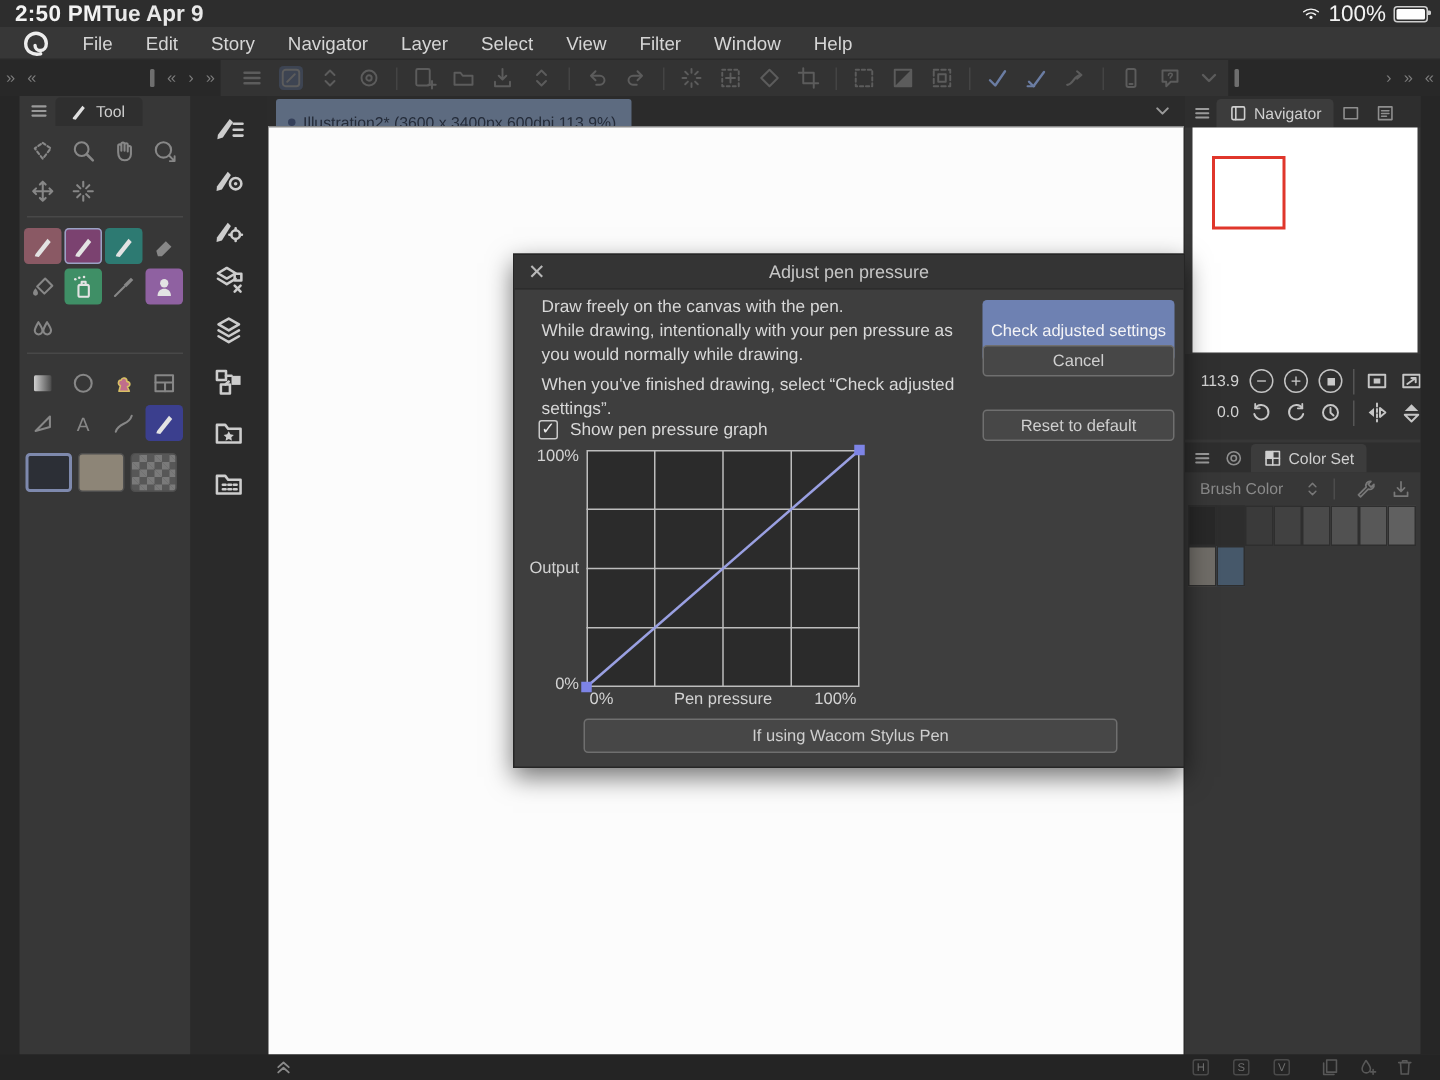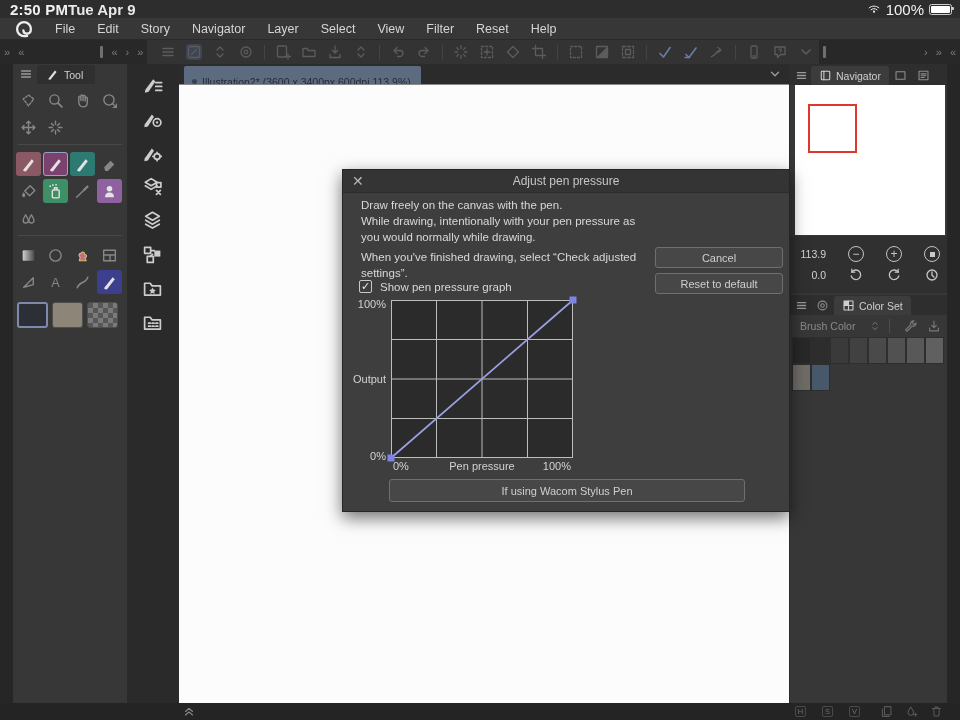--- a/index.html
+++ b/index.html
@@ -64,21 +64,21 @@
   .rightpanel{position:absolute;right:0;top:0;bottom:0;width:170px;background:#373737}
   .rp-edge{position:absolute;right:0;top:0;bottom:0;width:13px;background:#262626}
   .rp-head{position:absolute;top:0;left:0;right:13px;height:21px;background:#2e2e2e;display:flex;align-items:flex-end}
   .rp-burger{width:13px;height:13px;color:#9a9a9a;margin:0 3px 3px 5px}
   .rp-tab{display:flex;align-items:center;gap:4px;background:#3c3c3c;border-radius:3px 3px 0 0;padding:3px 8px;font-size:10.5px;color:#cfcfcf}
   .rp-tab .ticon{width:13px;height:13px}
   .rp-tab.iconic{background:transparent;color:#8f8f8f;padding:3px 5px}
   .nav-preview{position:absolute;top:21px;left:5px;width:150px;height:150px;background:#fff}
   .viewport-rect{position:absolute;left:13px;top:19px;width:49px;height:49px;border:2px solid #e0362b;box-sizing:border-box}
   .nav-controls{position:absolute;top:172px;left:0;right:13px;height:57px;background:#303030;display:flex;flex-direction:column;justify-content:center;gap:4px;padding:0 4px;box-sizing:border-box}
-  .nav-row{display:flex;align-items:center;gap:22px}
+  .nav-row{display:flex;align-items:center;gap:7px}
   .nav-val{width:32px;text-align:right;color:#d2d2d2;font-size:10.5px;flex:none}
   .cbtn{width:16px;height:16px;border:1.4px solid #c3c3c3;border-radius:50%;color:#c9c9c9;display:flex;align-items:center;justify-content:center;font-size:12px;line-height:1;flex:none;box-sizing:border-box}
   .cbtn .sq{width:5px;height:5px;background:#c9c9c9}
   .nav-div{width:1px;height:17px;background:#555;flex:none}
   .nicon{width:16px;height:16px;color:#c6c6c6;flex:none}
   
   .cs-head{position:absolute;top:231px;left:0;right:13px;height:20px;background:#2e2e2e;display:flex;align-items:flex-end}
   .brushrow{position:absolute;top:251px;left:0;right:13px;height:21px;display:flex;align-items:center;color:#8a8a8a;background:#373737}
   .brushrow .lbl{font-size:10.5px;margin-left:10px}
   .brushrow .chev2{width:12px;height:14px;color:#787878;margin-left:14px}
@@ -95,21 +95,21 @@
   
   .dialog{position:absolute;left:342px;top:105px;width:448px;height:343px;background:#3e3e3e;border:1px solid #262626;box-shadow:0 6px 16px rgba(0,0,0,.55);z-index:10;box-sizing:border-box}
   .dlg-title{height:22px;background:#343434;display:flex;align-items:center;justify-content:center;color:#c6c6c6;font-size:12px;position:relative;border-bottom:1px solid #2c2c2c}
   .dlg-close{position:absolute;left:9px;top:0;height:22px;display:flex;align-items:center;color:#b8b8b8;font-size:14px;cursor:default}
   .dlg-p{position:absolute;left:18px;width:294px;color:#d8d8d8;font-size:11.5px;line-height:1.38}
   .cbrow{position:absolute;left:16px;top:110px;display:flex;align-items:center;gap:8px;color:#d8d8d8;font-size:11.5px}
   .cbox{width:13px;height:13px;border:1.4px solid #c9c9c9;border-radius:2px;display:flex;align-items:center;justify-content:center;color:#ececec;font-size:11px;line-height:1;box-sizing:border-box}
   .btn{position:absolute;display:flex;align-items:center;justify-content:center;font-size:11px;border-radius:3px;box-sizing:border-box;cursor:default}
   .btn-primary{left:312px;top:30px;width:128px;height:41px;background:#6e81b2;color:#f4f4f6}
   .btn-gray{background:#474747;border:1px solid #6f6f6f;color:#cfcfcf}
-  .btn-cancel{left:312px;top:77px;width:128px;height:21px}
+  .btn-cancel{left:312px;top:60px;width:128px;height:21px}
   .btn-reset{left:312px;top:103px;width:128px;height:21px}
   .btn-wacom{left:46px;top:309px;width:356px;height:23px}
   
   .graph{position:absolute;left:48px;top:130px;width:182px;height:158px}
   .graph svg{overflow:visible}
   .glabel{position:absolute;color:#d2d2d2;font-size:11px;white-space:nowrap}
   .gl-ymax{right:calc(100% + 5px);top:-2px}
   .gl-ymid{right:calc(100% + 5px);top:73px}
   .gl-ymin{right:calc(100% + 5px);bottom:-4px}
   .gl-xmin{left:2px;top:calc(100% + 2px)}
@@ -139,21 +139,21 @@
         </span>
     </span>
   </div>
 
   <div class="menubar">
     <span class="logo">
         <svg viewBox="0 0 16 16" width="100%" height="100%" fill="none" stroke="currentColor" stroke-width="1.3" stroke-linecap="round" stroke-linejoin="round" overflow="visible">
           <path d="M10.5 13.5C6 14.5 2.5 12 2.5 8a5.5 5.5 0 0 1 11 0c0 2.2-1.2 3.7-3.2 3.7-1.7 0-2.8-1.1-2.8-2.7" stroke-width="1.8"></path>
         </svg>
       </span>
-    <span id="menu-items"><span class="menu-item">File</span><span class="menu-item">Edit</span><span class="menu-item">Story</span><span class="menu-item">Navigator</span><span class="menu-item">Layer</span><span class="menu-item">Select</span><span class="menu-item">View</span><span class="menu-item">Filter</span><span class="menu-item">Reset</span><span class="menu-item">Help</span></span>
+    <span id="menu-items"><span class="menu-item">File</span><span class="menu-item">Edit</span><span class="menu-item">Story</span><span class="menu-item">Navigator</span><span class="menu-item">Layer</span><span class="menu-item">Select</span><span class="menu-item">View</span><span class="menu-item">Filter</span><span class="menu-item">Window</span><span class="menu-item">Help</span></span>
   </div>
 
   <div class="toolbarrow">
     <div class="tb-left">
       <span class="chev-txt">»</span>
       <span class="chev-txt">«</span>
       <span style="margin-left:auto"></span>
       <span class="grip"></span>
       <span class="chev-txt">«</span>
       <span class="chev-txt">›</span>
@@ -714,20 +714,21 @@
         <span class="dlg-close">✕</span>
         <span>Adjust pen pressure</span>
       </div>
       <div class="dlg-p" style="top:28px;white-space:pre-line">Draw freely on the canvas with the pen.
 While drawing, intentionally with your pen pressure as you would normally while drawing.</div>
       <div class="dlg-p" style="top:80px">When you've finished drawing, select “Check adjusted settings”.</div>
       <div class="cbrow">
         <span class="cbox">✓</span>
         <span>Show pen pressure graph</span>
       </div>
+      <div class="btn btn-primary">Check adjusted settings</div>
       <div class="btn btn-gray btn-cancel">Cancel</div>
       <div class="btn btn-gray btn-reset">Reset to default</div>
       <div class="btn btn-gray btn-wacom">If using Wacom Stylus Pen</div>
 
       <div class="graph">
         <svg id="graph-svg" width="182" height="158" viewBox="0 0 182 158">
             <rect x="0.5" y="0.5" width="181" height="157" fill="#2b2b2b" stroke="#bdbdbd"></rect>
             <line x1="45.5" y1="0" x2="45.5" y2="158" stroke="#bdbdbd" stroke-width="1"></line>
             <line x1="0" y1="39.5" x2="182" y2="39.5" stroke="#bdbdbd" stroke-width="1"></line>
             <line x1="91" y1="0" x2="91" y2="158" stroke="#bdbdbd" stroke-width="1"></line>

